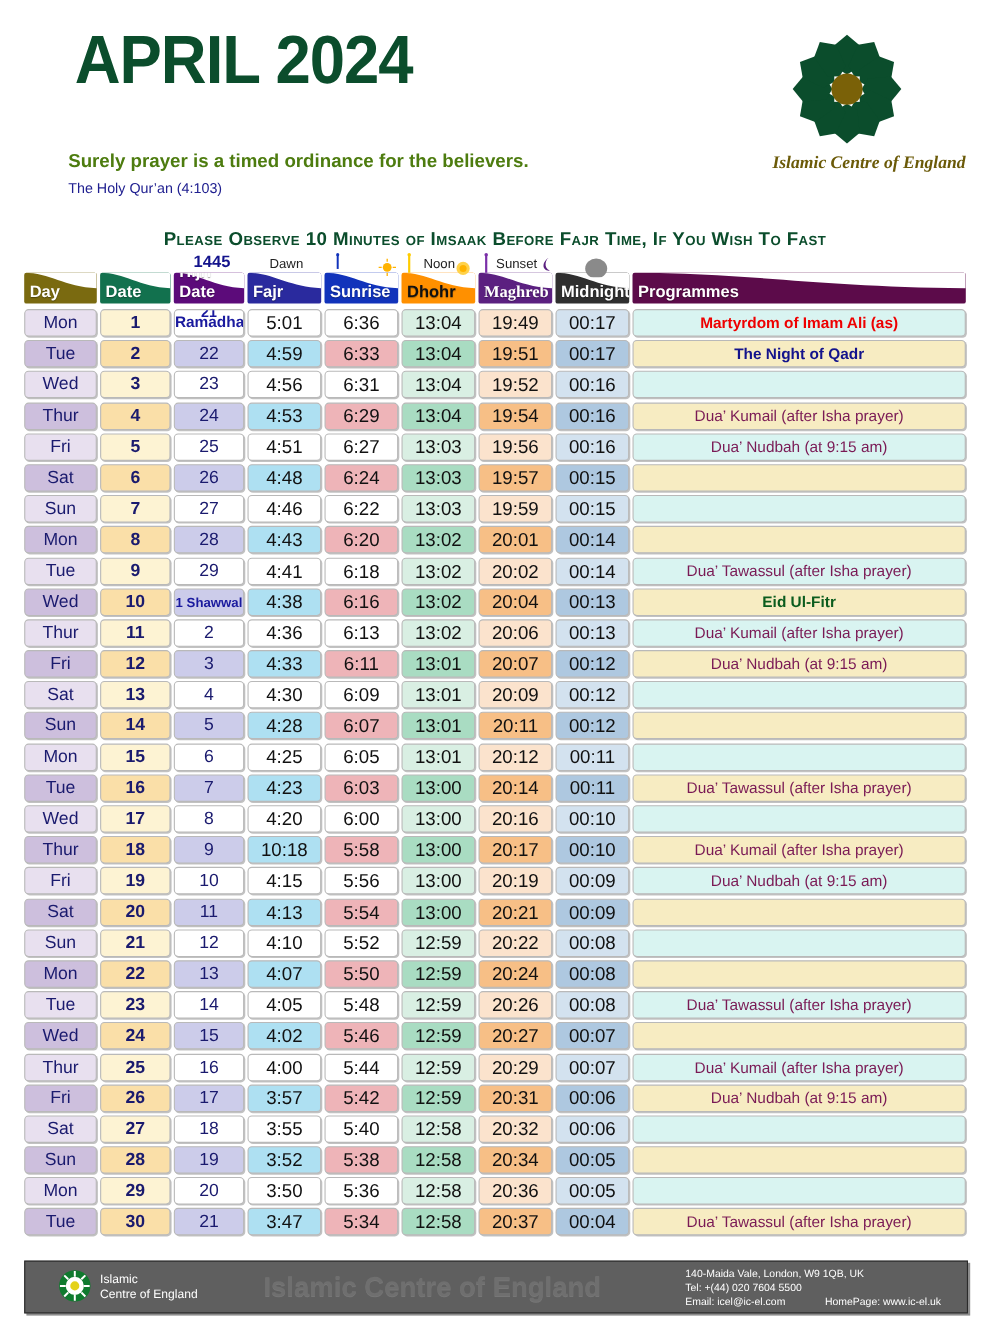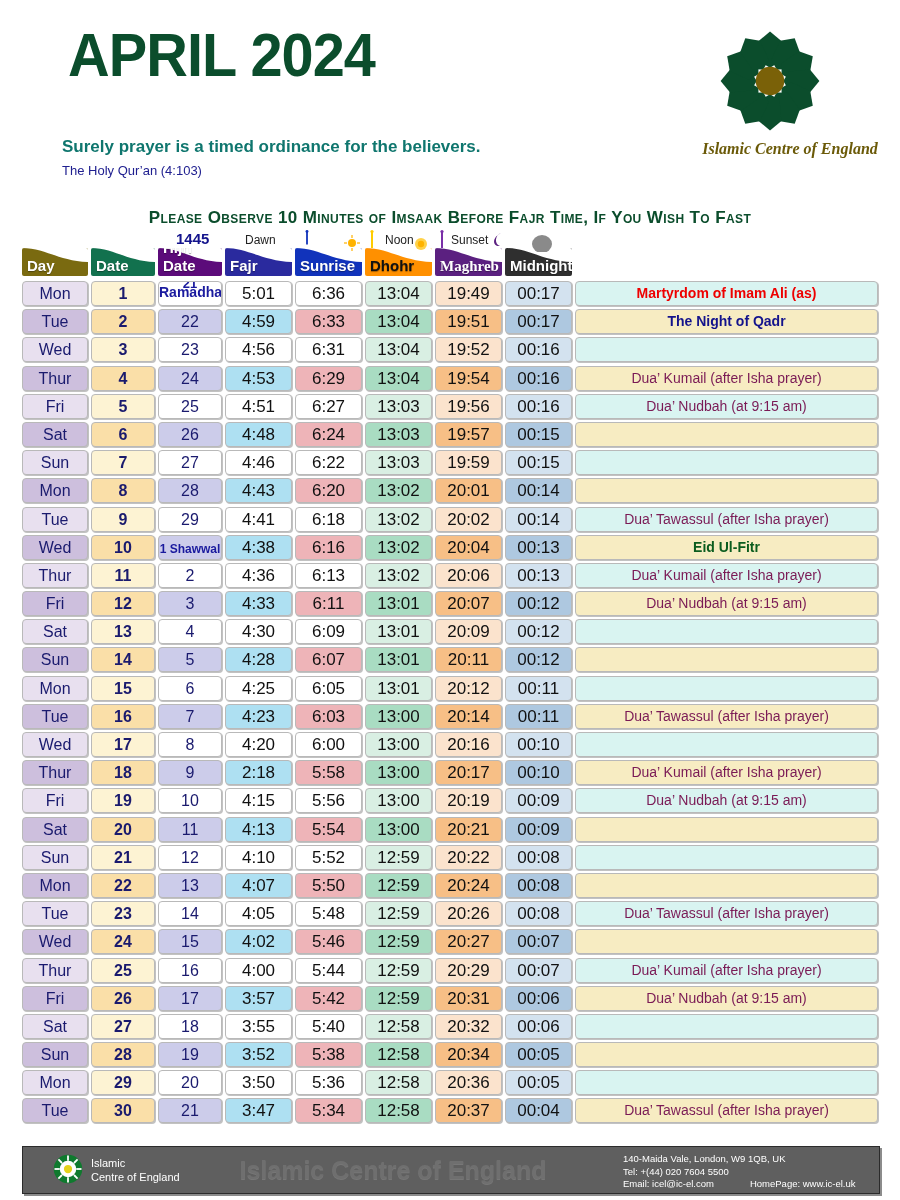--- a/index.html
+++ b/index.html
@@ -19,21 +19,21 @@
     transform:scaleX(0.93);transform-origin:left top;
   }
   #title-sub{
     position:absolute;left:62px;top:100px;
     font-family:"Liberation Serif", serif;
     font-size:30px;font-weight:bold;color:#0b4d2c;
     line-height:30px;
   }
   #verse{
     position:absolute;left:62px;top:138px;
-    font-size:17px;font-weight:bold;color:#0f766e;
+    font-size:17px;font-weight:bold;color:#4d7c0f;
     line-height:18px;
   }
   #verse-ref{
     position:absolute;left:62px;top:163px;
     font-size:13px;color:#202090;line-height:15px;
   }
 
   
   #logo-wrap{position:absolute;left:690px;top:24px;width:200px;height:140px;}
   #logo-mark{position:absolute;left:23px;top:0px;width:114px;height:114px;}
@@ -231,20 +231,26 @@
           <path d="M0 0 C 35 0 55 46 100 50 L100 0 Z" fill="#ffffff"></path>
         </svg>
         <div class="lbl" style="color:#ffffff;font-family:Liberation Serif, serif;">Maghreb</div>
       </div>
       <div class="chtop" style="left:429px;top:2px;color:#222;font-size:12px;font-weight:normal;">Sunset</div>
       <div class="chcell" style="left:483px;width:67px;background:#2f2f2f;">
         <svg class="curve" viewBox="0 0 100 100" preserveAspectRatio="none">
           <path d="M0 0 C 35 0 55 46 100 50 L100 0 Z" fill="#ffffff"></path>
         </svg>
         <div class="lbl" style="color:#ffffff;">Midnight</div>
+      </div>
+      <div class="chcell" style="left:553px;width:303px;background:#5c0b4a;">
+        <svg class="curve" viewBox="0 0 100 100" preserveAspectRatio="none">
+          <path d="M0 0 C 35 0 55 46 100 50 L100 0 Z" fill="#ffffff"></path>
+        </svg>
+        <div class="lbl" style="color:#ffffff;">Programmes</div>
       </div>
       <svg style="position:absolute;left:276px;top:-2px;width:18px;height:20px;" viewBox="0 0 20 22">
         <rect x="9" y="2" width="2" height="14" fill="#1133bb"></rect>
         <circle cx="10" cy="1.6" r="1.6" fill="#1133bb"></circle>
       </svg>
       <svg style="position:absolute;left:322px;top:3px;width:16px;height:16px;" viewBox="0 0 16 16">
         <circle cx="8" cy="8" r="4" fill="#ffb300"></circle>
         <g stroke="#ffb300" stroke-width="1.2">
           <line x1="8" y1="0" x2="8" y2="3"></line>
           <line x1="8" y1="13" x2="8" y2="16"></line>
@@ -461,21 +467,21 @@
         <div class="cell time c-sun" style="background:#ffffff;">6:00</div>
         <div class="cell time c-doh" style="background:#d9efe3;">13:00</div>
         <div class="cell time c-mag" style="background:#fbe3cd;">20:16</div>
         <div class="cell time c-mid" style="background:#d3e2ef;">00:10</div>
         <div class="cell prog c-prog" style="background:#d9f4f1;color:#7a1a55;font-weight:normal;"></div>
       </div>
       <div class="row">
         <div class="cell c-day" style="background:#cdbfdd;">Thur</div>
         <div class="cell c-date" style="background:#fadfa8;font-weight:bold;">18</div>
         <div class="cell c-hij" style="background:#ccccea;">9</div>
-        <div class="cell time c-fajr" style="background:#aee0f2;">2:18</div>
+        <div class="cell time c-fajr" style="background:#aee0f2;">10:18</div>
         <div class="cell time c-sun" style="background:#eeb4b8;">5:58</div>
         <div class="cell time c-doh" style="background:#a9dcc2;">13:00</div>
         <div class="cell time c-mag" style="background:#f7bf86;">20:17</div>
         <div class="cell time c-mid" style="background:#aec8e0;">00:10</div>
         <div class="cell prog c-prog" style="background:#f7ecc2;color:#7a1a55;font-weight:normal;">Dua’ Kumail (after Isha prayer)</div>
       </div>
       <div class="row">
         <div class="cell c-day" style="background:#e8e0ef;">Fri</div>
         <div class="cell c-date" style="background:#fdf3d3;font-weight:bold;">19</div>
         <div class="cell c-hij" style="background:#ffffff;">10</div>

